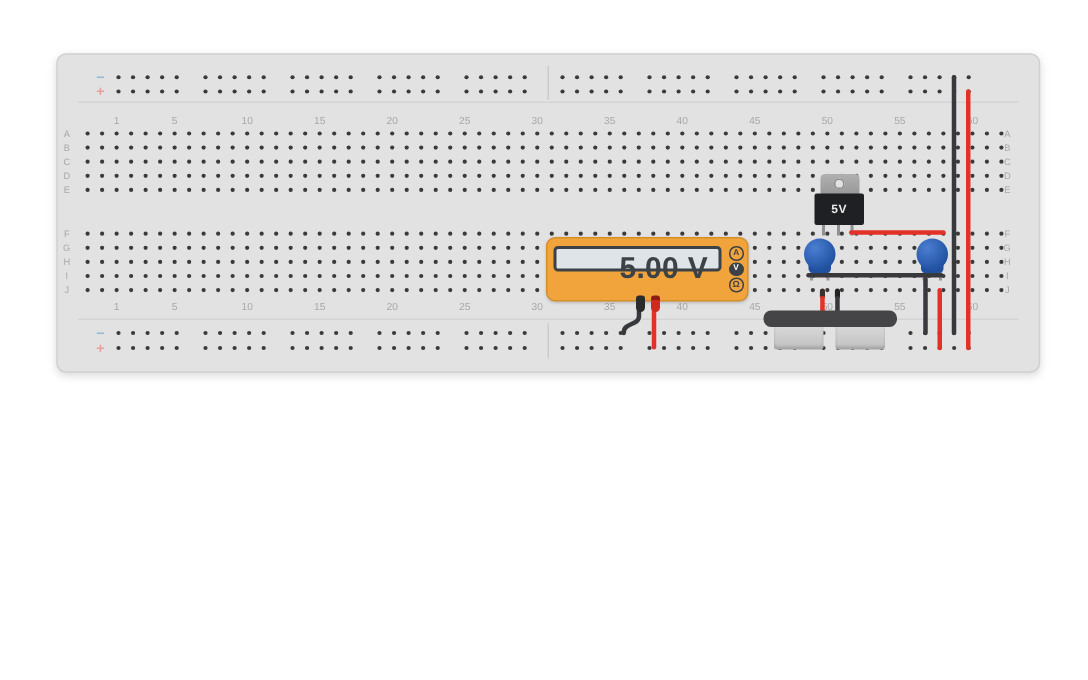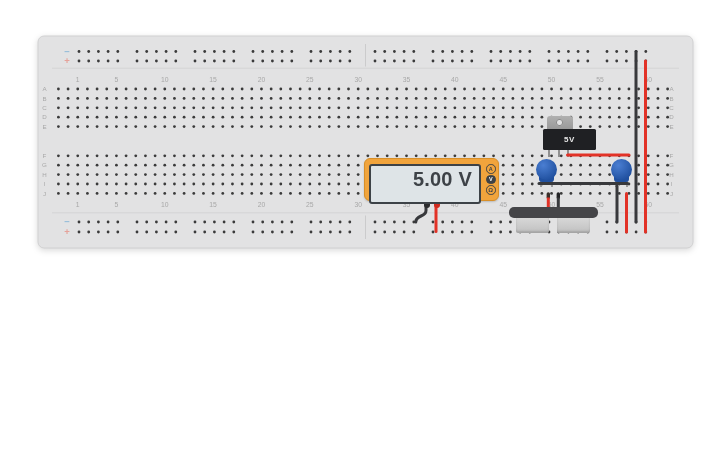--- a/index.html
+++ b/index.html
@@ -12,21 +12,21 @@
     filter:drop-shadow(0 2px 3px rgba(0,0,0,0.15));}
   #wires-svg{position:absolute;left:0;top:0;z-index:30;}
 
   
   .regulator{position:absolute;left:543px;top:116px;width:33px;height:41px;z-index:25;}
   .reg-tab{position:absolute;left:3.5px;top:0;width:26px;height:13.5px;
     background:linear-gradient(180deg,#b0b0b0,#989898);
     border-radius:3px 3px 0 0;}
   .reg-hole{position:absolute;left:50%;top:3px;width:6.5px;height:6.5px;margin-left:-3.25px;
     border-radius:50%;background:var(--board-bg);box-shadow:inset 0 0 0 1px #8a8a8a;}
-  .reg-body{position:absolute;left:0;top:12.5px;width:53px;height:21.5px;
+  .reg-body{position:absolute;left:0;top:12.5px;width:33px;height:21.5px;
     background:var(--regulator-body);border-radius:1.5px;
     display:flex;align-items:center;justify-content:center;}
   .reg-body span{color:#e8e8e8;font-size:8px;font-weight:bold;letter-spacing:0.5px;}
   .reg-leg{position:absolute;top:33.5px;width:2.6px;height:7.5px;background:#909090;}
   .reg-leg1{left:4.7px;}.reg-leg2{left:14.9px;}.reg-leg3{left:23.8px;}
 
   
   .capacitor{position:absolute;top:159px;width:21px;height:29px;z-index:28;}
   .cap-left{left:535.5px;}
   .cap-right{left:611px;}
@@ -34,21 +34,21 @@
   .cap-leg-l{left:4px;}.cap-leg-r{left:15px;}
   .cap-seat{position:absolute;left:3px;top:14px;width:15px;height:9px;border-radius:3px;
     background:var(--cap-blue-dark);}
   .cap-ball{position:absolute;left:0;top:0;width:21px;height:21px;border-radius:50%;
     background:radial-gradient(circle at 35% 30%, var(--cap-blue-light), var(--cap-blue-dark) 78%);}
 
   
   .multimeter{position:absolute;left:364px;top:158px;width:135px;height:43px;z-index:40;
     background:var(--meter-body);border:1px solid #d88f28;border-radius:6px;
     box-sizing:border-box;box-shadow:0 1px 2px rgba(0,0,0,0.18);}
-  .mm-display{position:absolute;left:4px;top:5px;width:112px;height:40px;
+  .mm-display{position:absolute;left:4px;top:5px;width:112px;height:17px;
     background:var(--meter-display-bg);border:2px solid var(--meter-dark);border-radius:3px;
     box-sizing:border-box;text-align:right;}
   .mm-display span{display:block;line-height:26px;padding-right:7px;
     font-size:20px;color:var(--meter-dark);font-weight:bold;letter-spacing:0.2px;}
   .mm-btn{position:absolute;left:121px;width:9.5px;height:9.5px;border-radius:50%;
     border:1.2px solid var(--meter-dark);box-sizing:border-box;color:var(--meter-dark);
     font-size:5.5px;font-weight:bold;display:flex;align-items:center;justify-content:center;}
   .mm-btn-a{top:5px;}
   .mm-btn-v{top:15.5px;}
   .mm-btn-o{top:26px;font-size:6px;}

